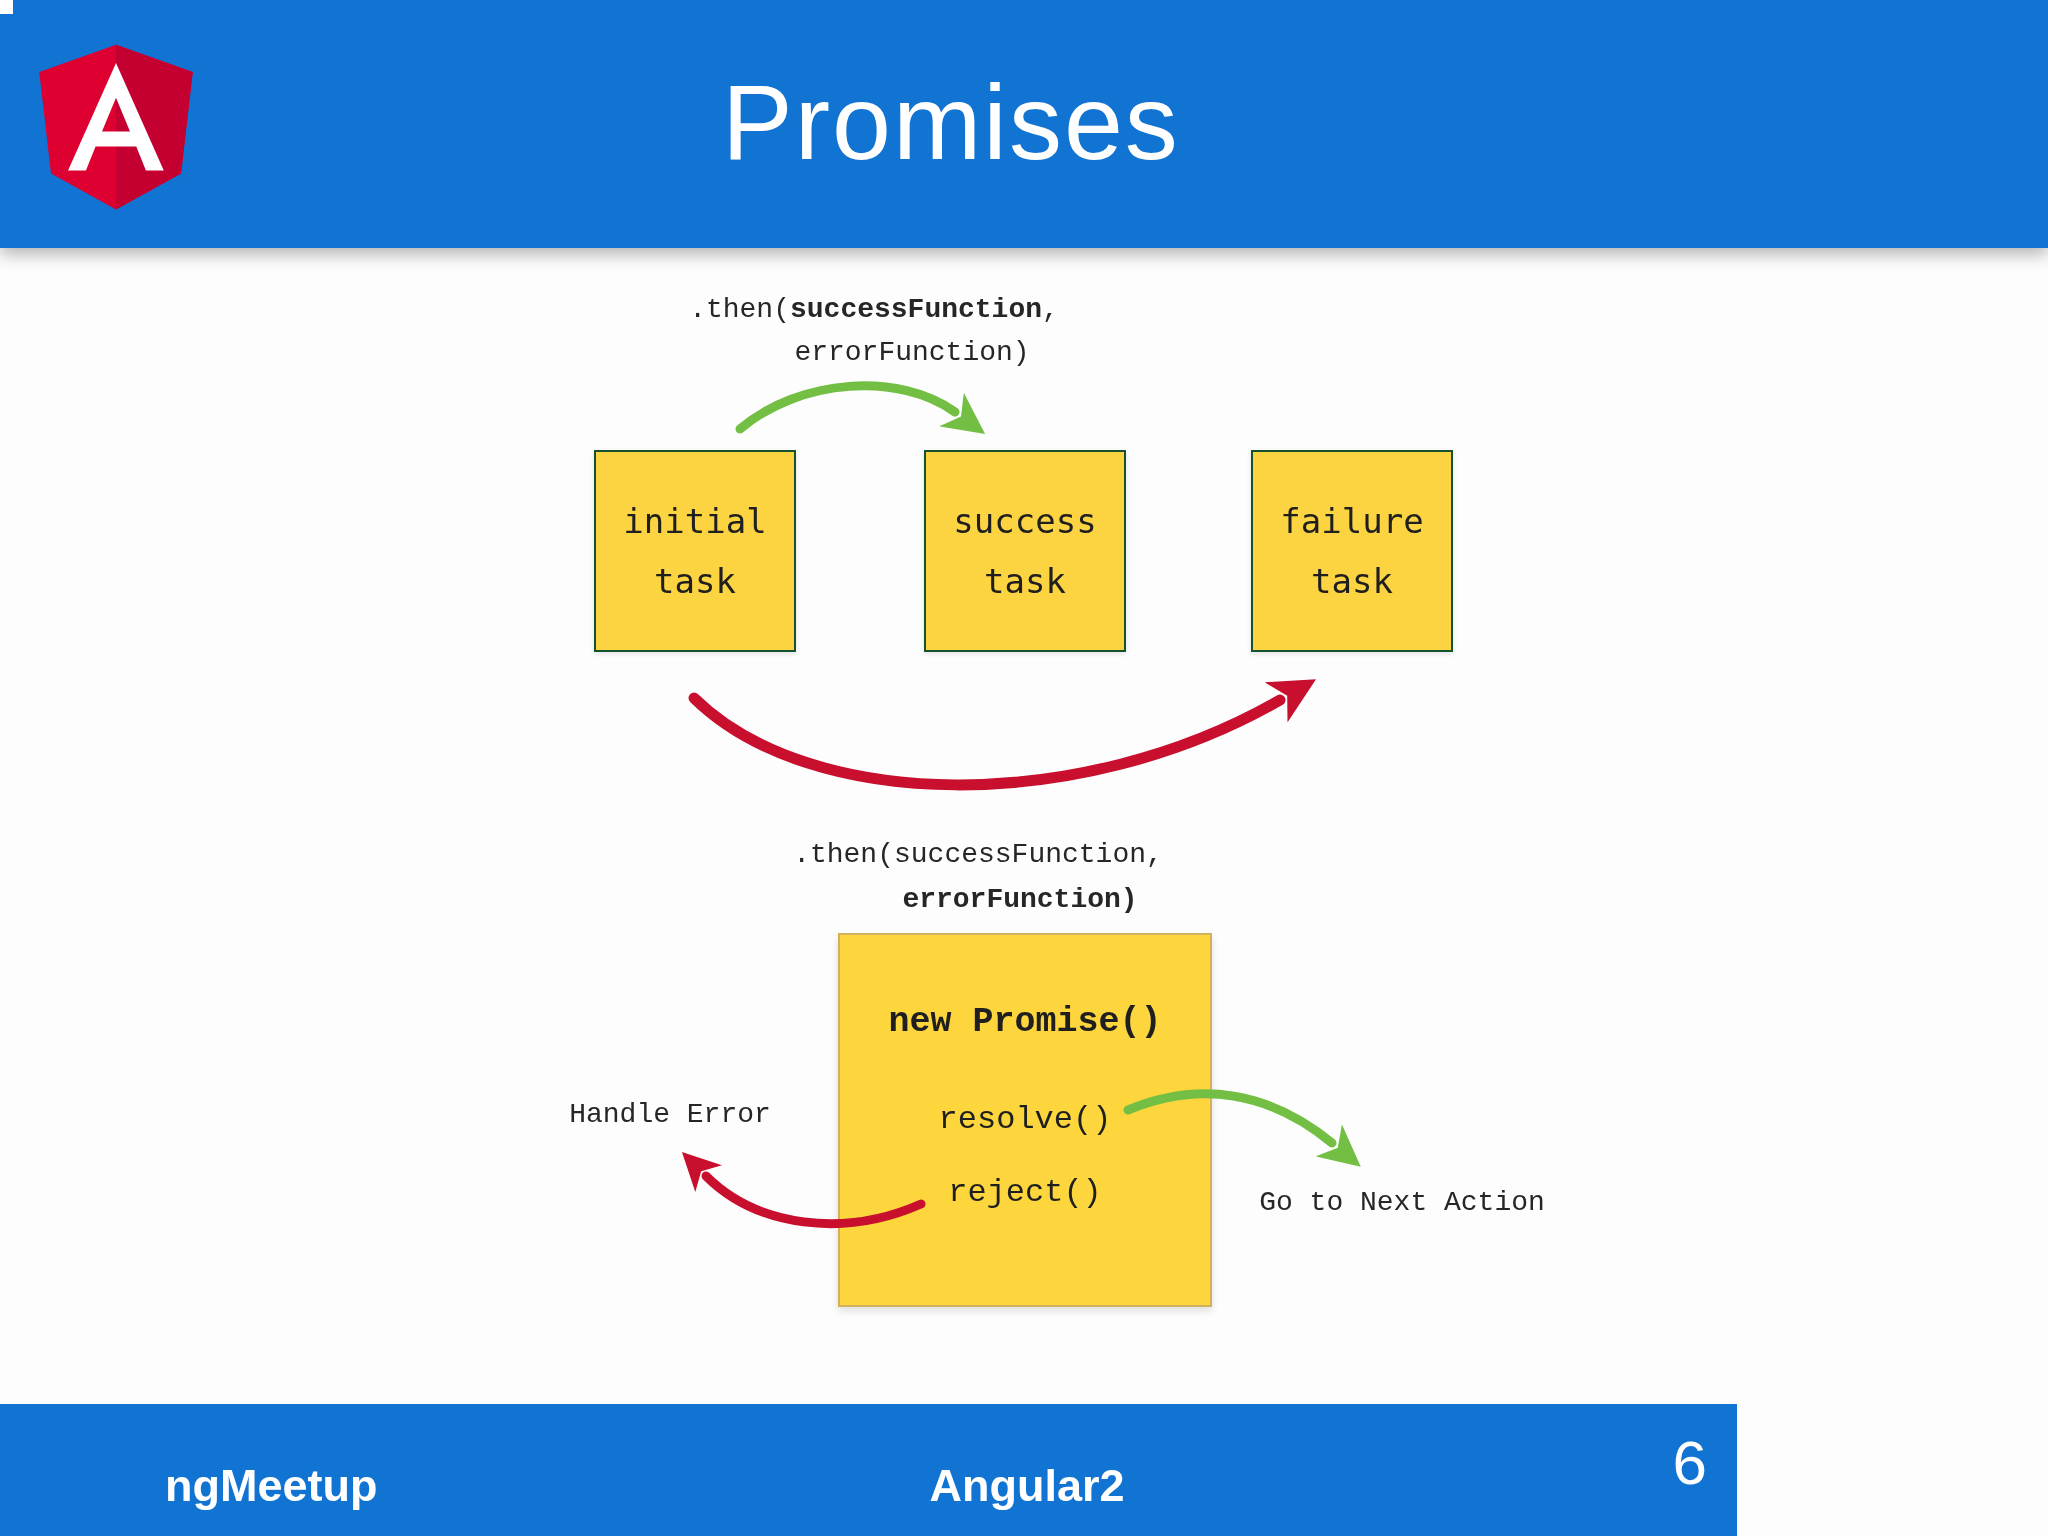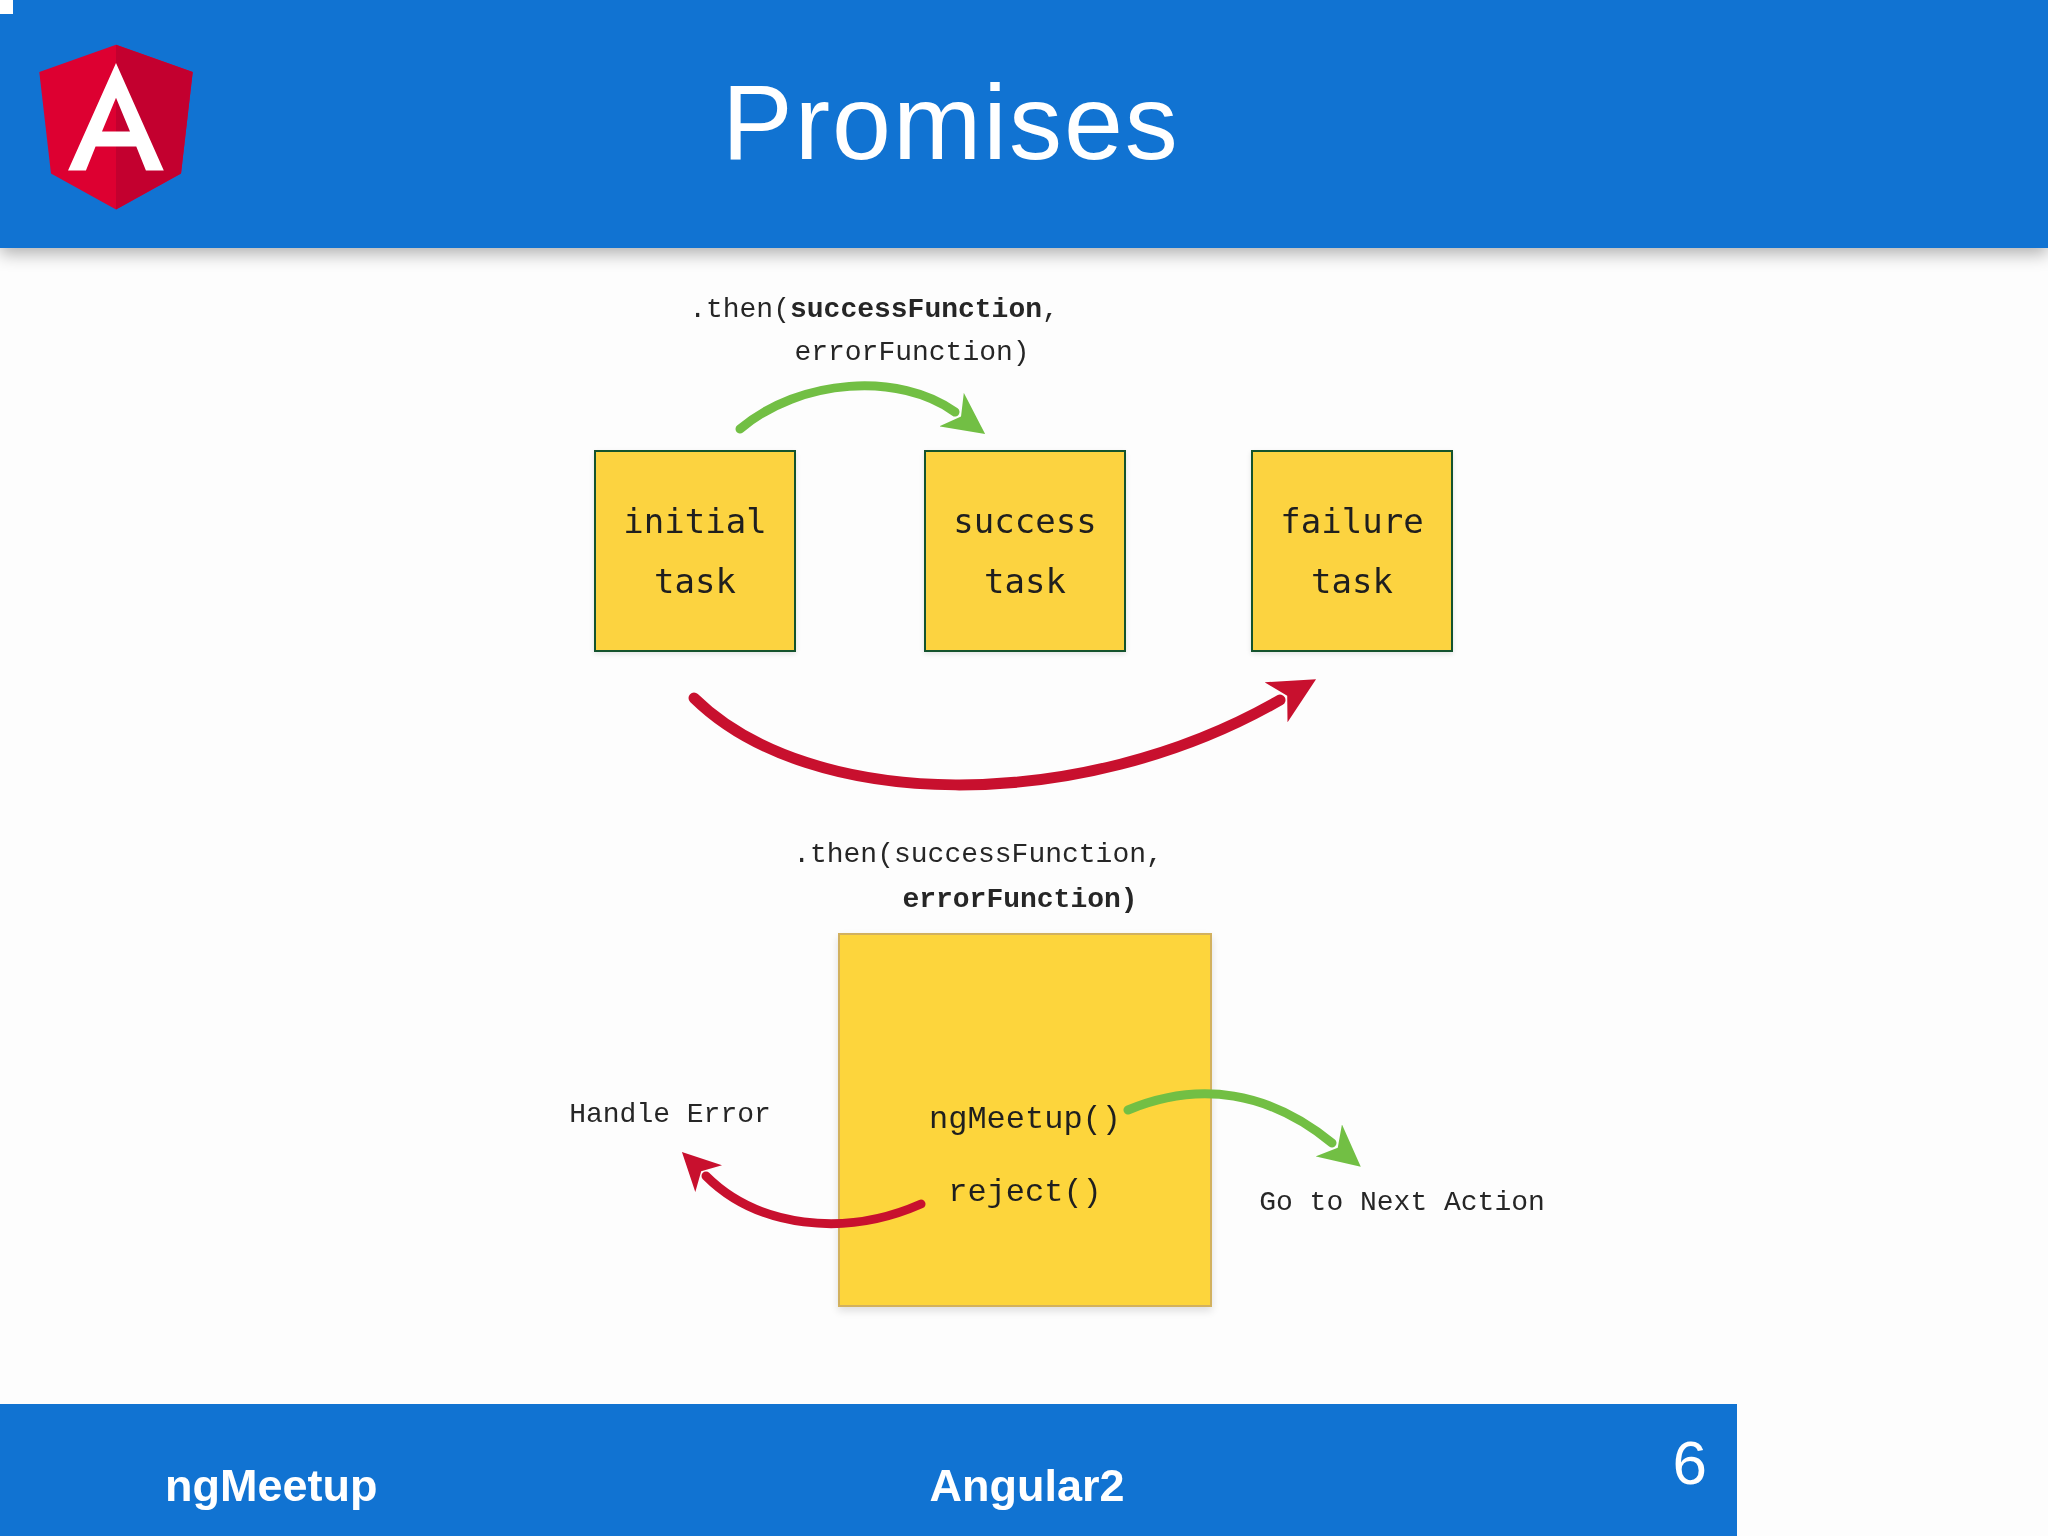--- a/index.html
+++ b/index.html
@@ -128,21 +128,22 @@
 <div class="task-box box-success">
   <div>success</div>
   <div>task</div>
 </div>
 <div class="task-box box-failure">
   <div>failure</div>
   <div>task</div>
 </div>
 
 <div class="promise-box">
-  <div class="pb-line pb-resolve mono">ngMeetup()</div>
+  <div class="pb-line pb-title mono">new Promise()</div>
+  <div class="pb-line pb-resolve mono">resolve()</div>
   <div class="pb-line pb-reject mono">reject()</div>
 </div>
 
 <div class="side-label handle-error mono">Handle Error</div>
 <div class="side-label go-next mono">Go to Next Action</div>
 
 <svg class="arrows" aria-hidden="true">
   <defs>
     <marker id="ah-green" viewBox="0 0 10 10" refX="1" refY="5" markerWidth="4.6" markerHeight="4.6" orient="auto">
       <path class="g-fill" d="M0,0 L10,5 L0,10 L2.8,5 z"></path>

